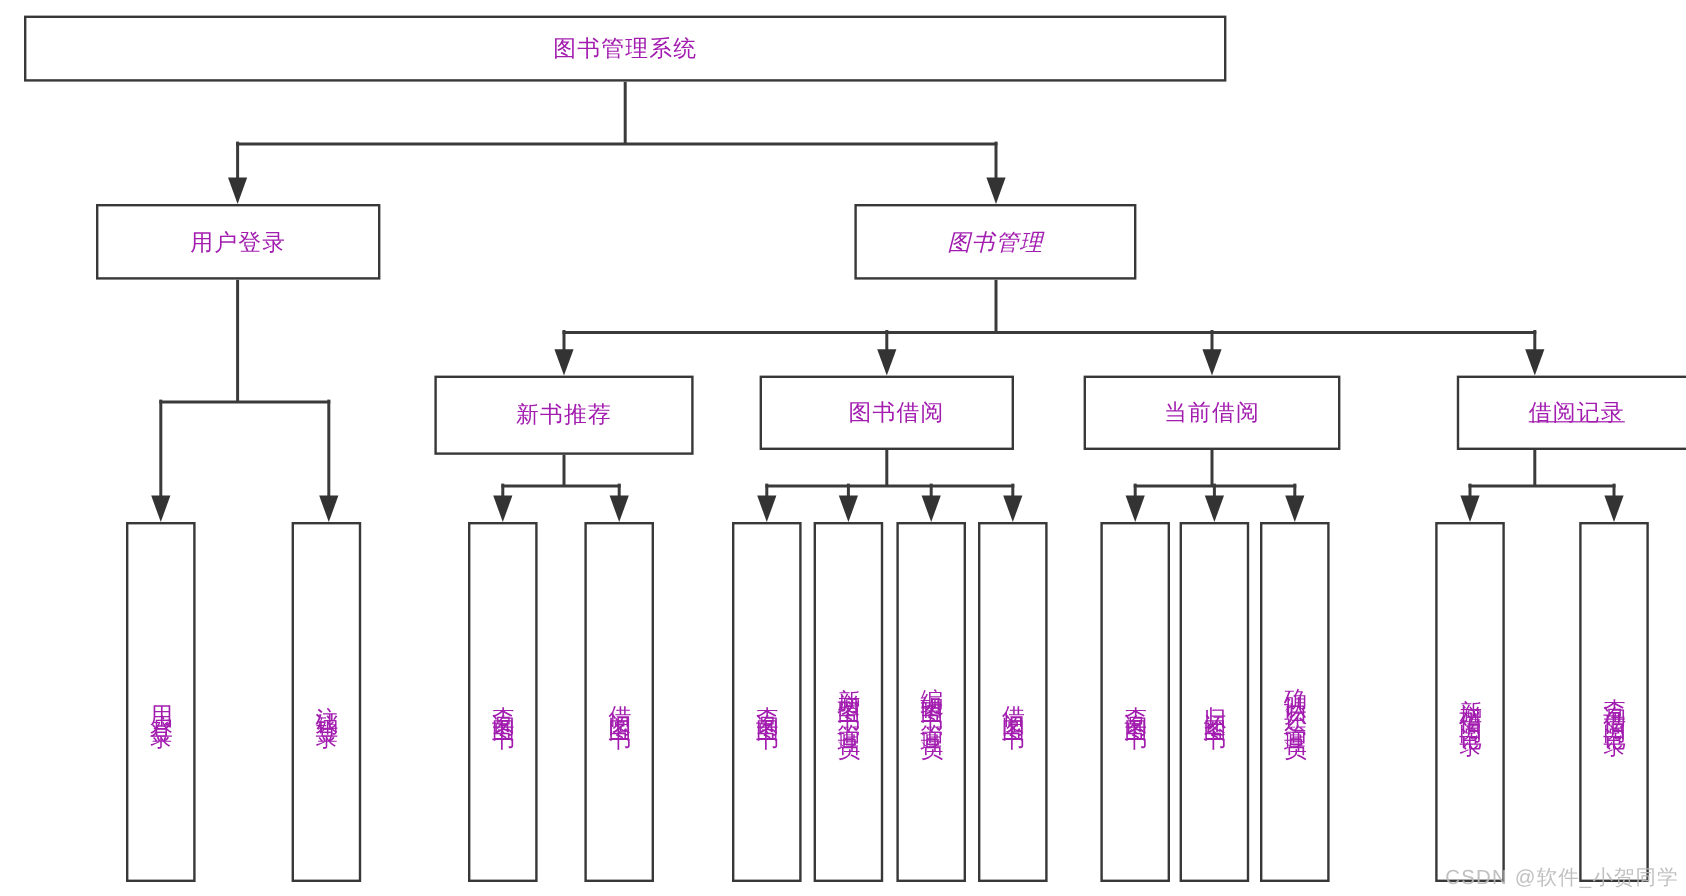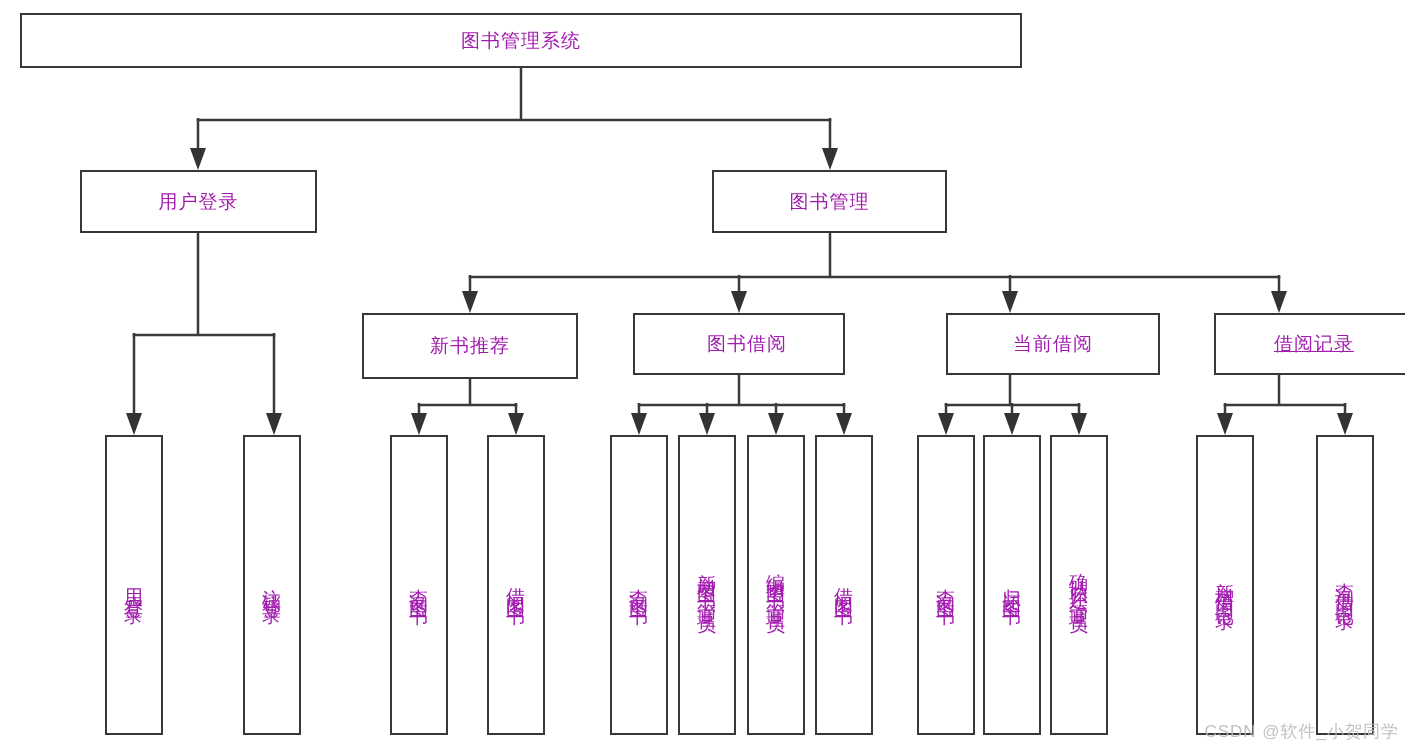--- a/index.html
+++ b/index.html
@@ -136,27 +136,27 @@
       <use href="#arw" x="1079" y="435"></use>
       <use href="#arw" x="1225" y="435"></use>
       <use href="#arw" x="1345" y="435"></use>
     </g>
   </svg>
 
   <div class="node hbox" style="left:20px; top:13px; width:1002px; height:55px;">图书管理系统</div>
 
   <div class="node hbox" style="left:80px; top:170px; width:237px; height:63px;">用户登录</div>
 
-  <div class="node hbox" style="left:712px; top:170px; width:235px; height:63px;">图书管理</div>
+  <div class="node hbox" style="left:712px; top:170px; width:235px; height:63px;font-style:italic;">图书管理</div>
 
   <div class="node hbox" style="left:362px; top:313px; width:216px; height:66px;">新书推荐</div>
 
   <div class="node hbox" style="left:633px; top:313px; width:212px; height:62px;padding-left:16px;">图书借阅</div>
 
-  <div class="node hbox" style="left:946px; top:313px; width:214px; height:62px;">当前借阅</div>
+  <div class="node hbox" style="left:903px; top:313px; width:214px; height:62px;">当前借阅</div>
 
   <div class="node hbox" style="left:1214px; top:313px; width:200px; height:62px;text-decoration:underline;">借阅记录</div>
 
   <div class="node vbox" style="left:105px;">
     <span class="vtext">用户登录</span>
   </div>
   <div class="node vbox" style="left:243px;">
     <span class="vtext">注销登录</span>
   </div>
 

